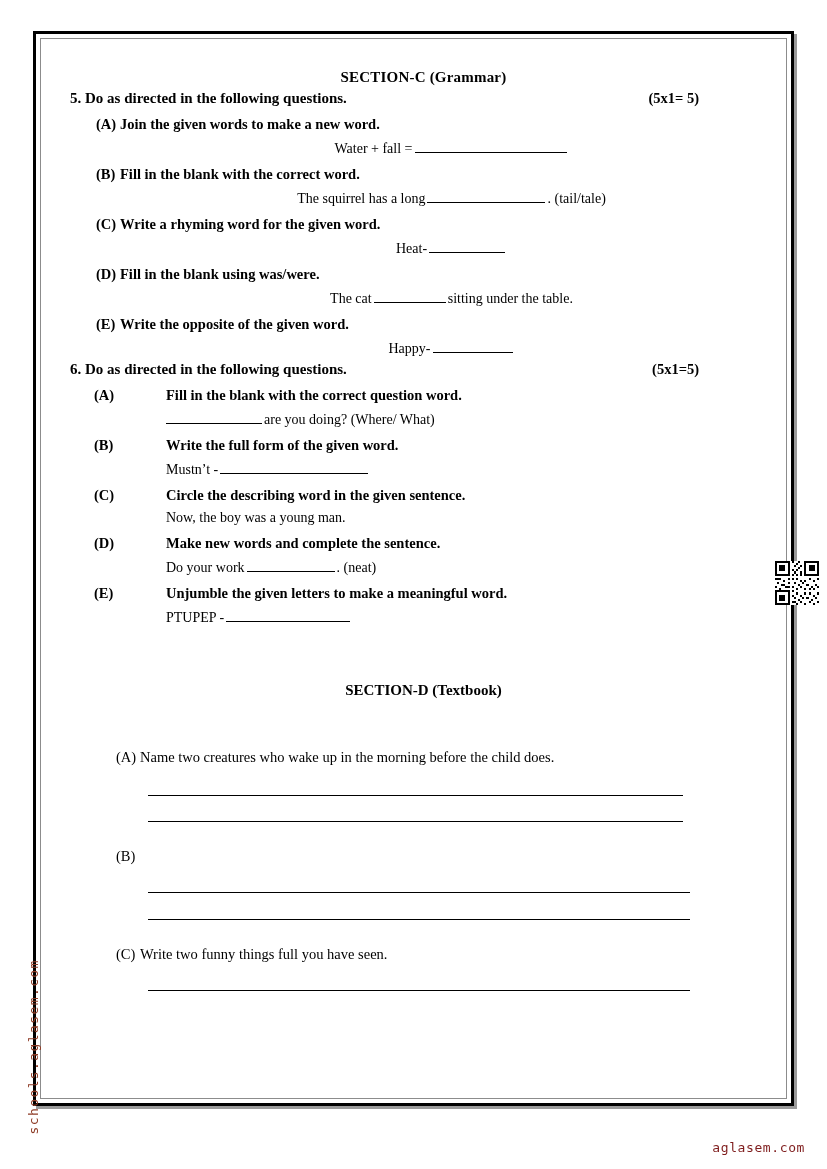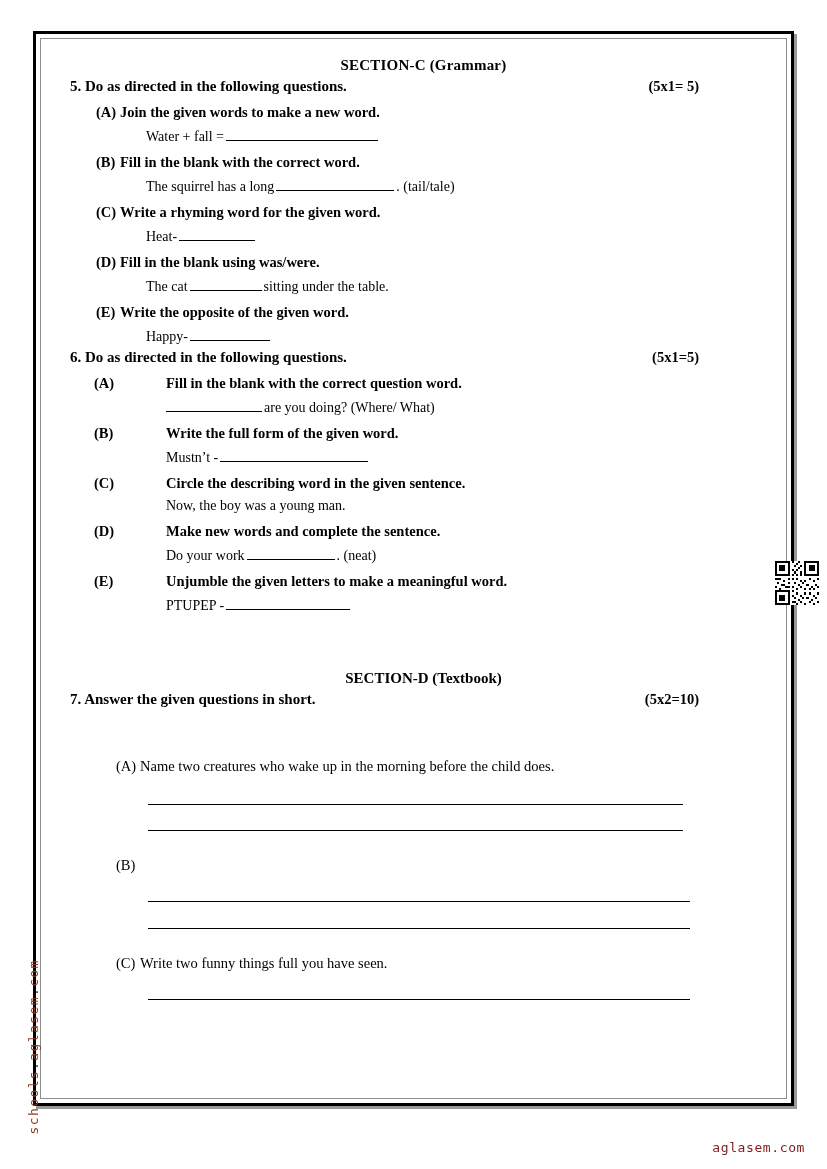--- a/index.html
+++ b/index.html
@@ -47,21 +47,21 @@
     height: 1075px;
     box-sizing: border-box;
     padding: 26px 30px 0 30px;
   }
 
   .section-head {
     text-align: center;
     font-weight: bold;
     font-size: 15px;
     letter-spacing: .2px;
-    margin: 0 0 0 0;
+    margin: 12px 0 0 0;
     padding-left: 20px;
   }
 
   .qrow {
     display: flex;
     align-items: baseline;
     justify-content: space-between;
     margin-top: 4px;
   }
   .qtext {
@@ -102,21 +102,21 @@
   .q6 .item .letter { min-width: 72px; }
 
   
   .detail {
     font-size: 14px;
     margin-top: 6px;
     white-space: nowrap;
     display: flex;
     align-items: baseline;
   }
-  .q5 .detail { padding-left: 76px; }
+  .q5 .detail { padding-left: 76px; justify-content: center; }
   .q6 .detail { padding-left: 96px; }
 
   .blank {
     display: inline-block;
     border-bottom: 1px solid #000000;
     height: 13px;
     margin: 0 2px;
   }
   .b-water   { width: 152px; }
   .b-squirrel{ width: 118px; }
@@ -312,24 +312,20 @@
       <span class="prompt">Unjumble the given letters to make a meaningful word.</span>
     </div>
     <div class="detail">
       <span>PTUPEP -</span>
       <span class="blank b-ptupep"></span>
     </div>
   </div>
 
   <div id="section-d-head">SECTION-D (Textbook)</div>
 
-  <div class="qrow">
-    <span class="qtext">7. Answer the given questions in short.</span>
-    <span class="qmarks">(5x2=10)</span>
-  </div>
 
   <div class="d-item" id="d-a">
     <span class="letter">(A)</span>
     <span>Name two creatures who wake up in the morning before the child does.</span>
   </div>
   <div class="ansline line-a la1"></div>
   <div class="ansline line-a la2"></div>
 
   <div class="d-item" id="d-b">
     <span class="letter">(B)</span>

